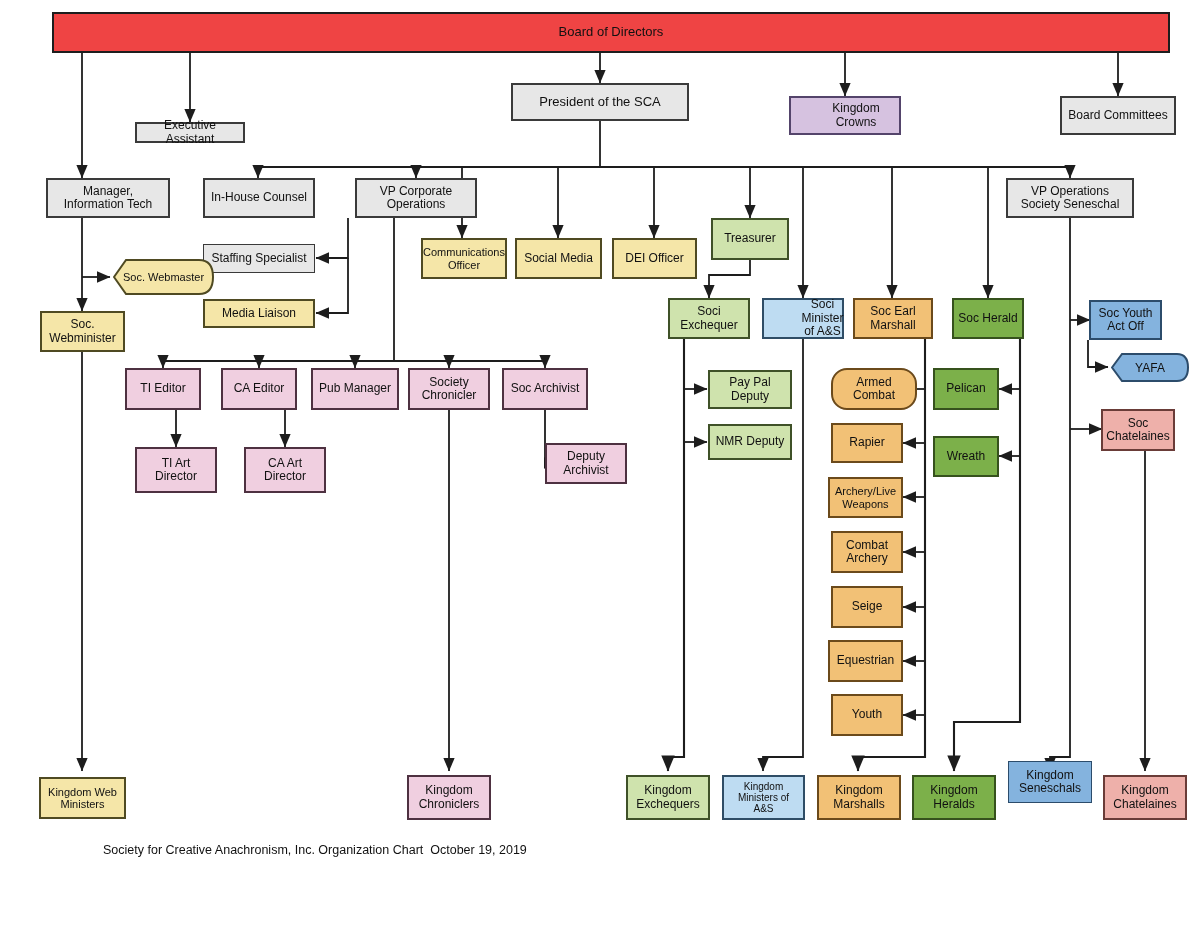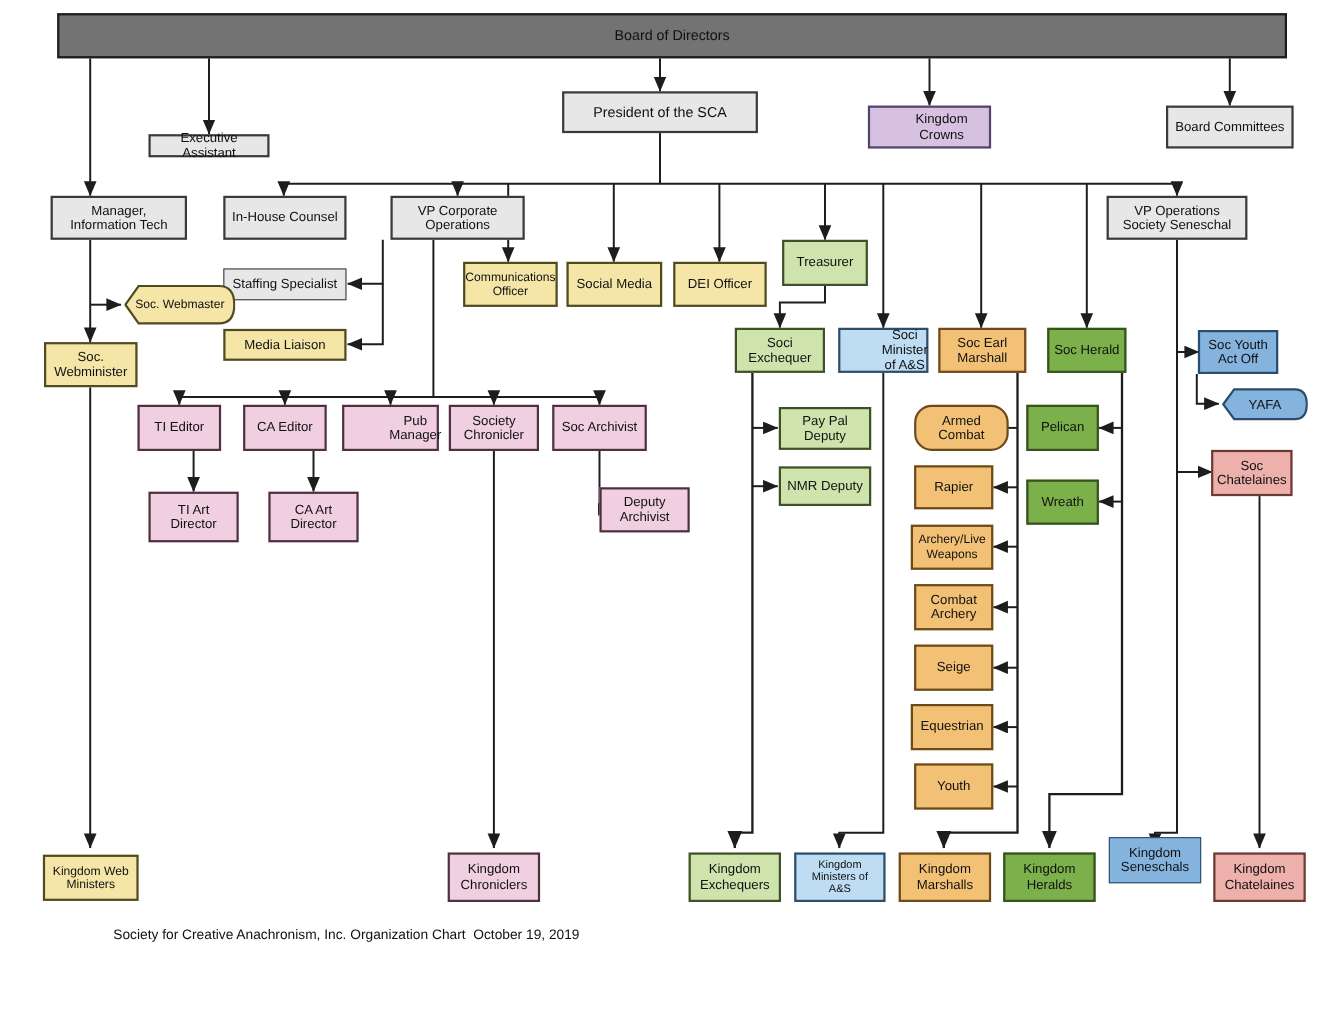--- a/index.html
+++ b/index.html
@@ -20,21 +20,21 @@
     padding:1px 3px;
     white-space:pre-line;
     z-index:3;
   }
   .thin{border-width:1.5px;}
   .f13{font-size:13px;}
   .f12{font-size:12px;}
   .f11{font-size:11px;}
   .f10{font-size:10px;}
   
-  .c-grayhdr{background:#737373;border-color:#1d1d1d;}
+  .c-grayhdr{background:#ef4444;border-color:#1d1d1d;}
   .c-gray{background:#e7e7e7;border-color:#3a3a3a;}
   .c-purple{background:#d6c2e0;border-color:#54446b;padding-left:25px;}
   .c-yellow{background:#f5e6a8;border-color:#4f4a22;}
   .c-pink{background:#f0cfe0;border-color:#4e3141;}
   .c-green{background:#cfe3ad;border-color:#3f5128;}
   .c-blue{background:#bedcf2;border-color:#2f4d66;}
   .c-orange{background:#f2c176;border-color:#6b4a1b;}
   .c-dgreen{background:#7cb04a;border-color:#36521d;}
   .c-blue2{background:#84b3de;border-color:#2c4c6b;}
   .c-salmon{background:#eeb0aa;border-color:#6a3c38;}
@@ -206,21 +206,21 @@
     <span class="pn-txt">YAFA</span>
   </div>
 
   <div class="node c-salmon f12" style="left:1101px;top:409px;width:74px;height:42px;">Soc
 Chatelaines</div>
 
   <div class="node c-pink f12" style="left:125px;top:368px;width:76px;height:42px;">TI Editor</div>
 
   <div class="node c-pink f12" style="left:221px;top:368px;width:76px;height:42px;">CA Editor</div>
 
-  <div class="node c-pink f12" style="left:311px;top:368px;width:88px;height:42px;padding-left:48px;">Pub Manager</div>
+  <div class="node c-pink f12" style="left:311px;top:368px;width:88px;height:42px;">Pub Manager</div>
 
   <div class="node c-pink f12" style="left:408px;top:368px;width:82px;height:42px;">Society
 Chronicler</div>
 
   <div class="node c-pink f12" style="left:502px;top:368px;width:86px;height:42px;">Soc Archivist</div>
 
   <div class="node c-pink f12" style="left:135px;top:447px;width:82px;height:46px;">TI Art
 Director</div>
 
   <div class="node c-pink f12" style="left:244px;top:447px;width:82px;height:46px;">CA Art

